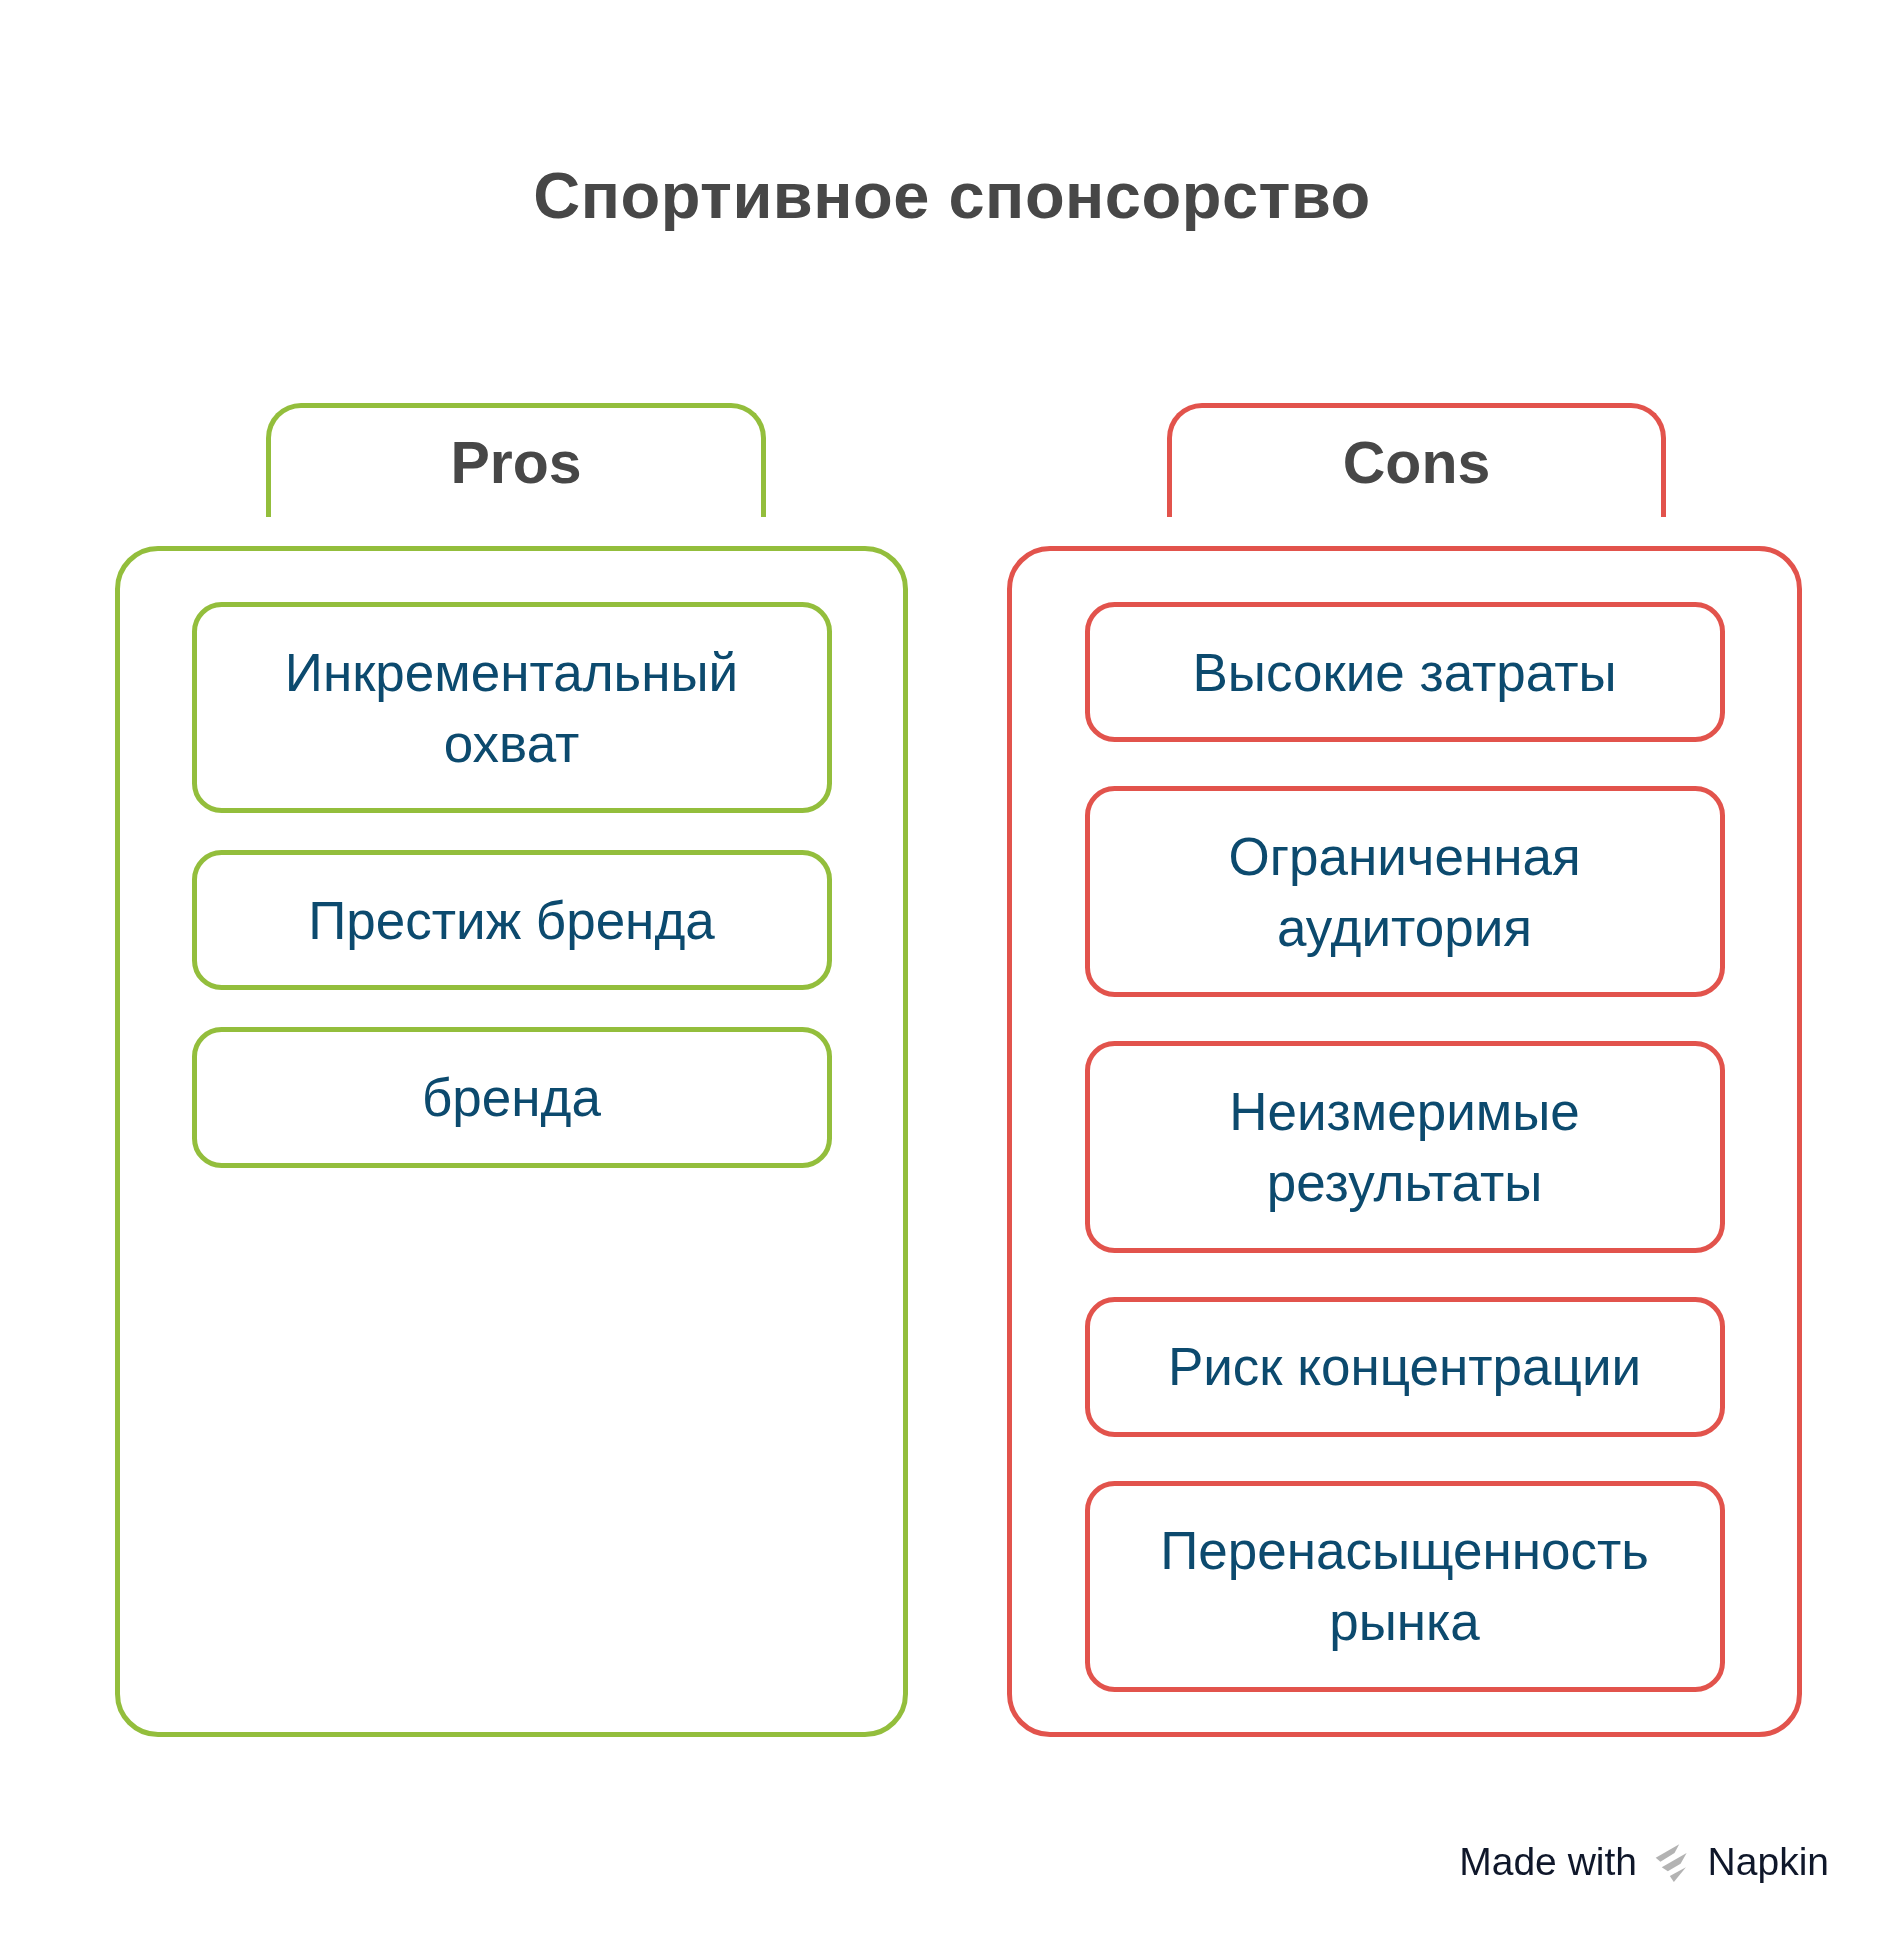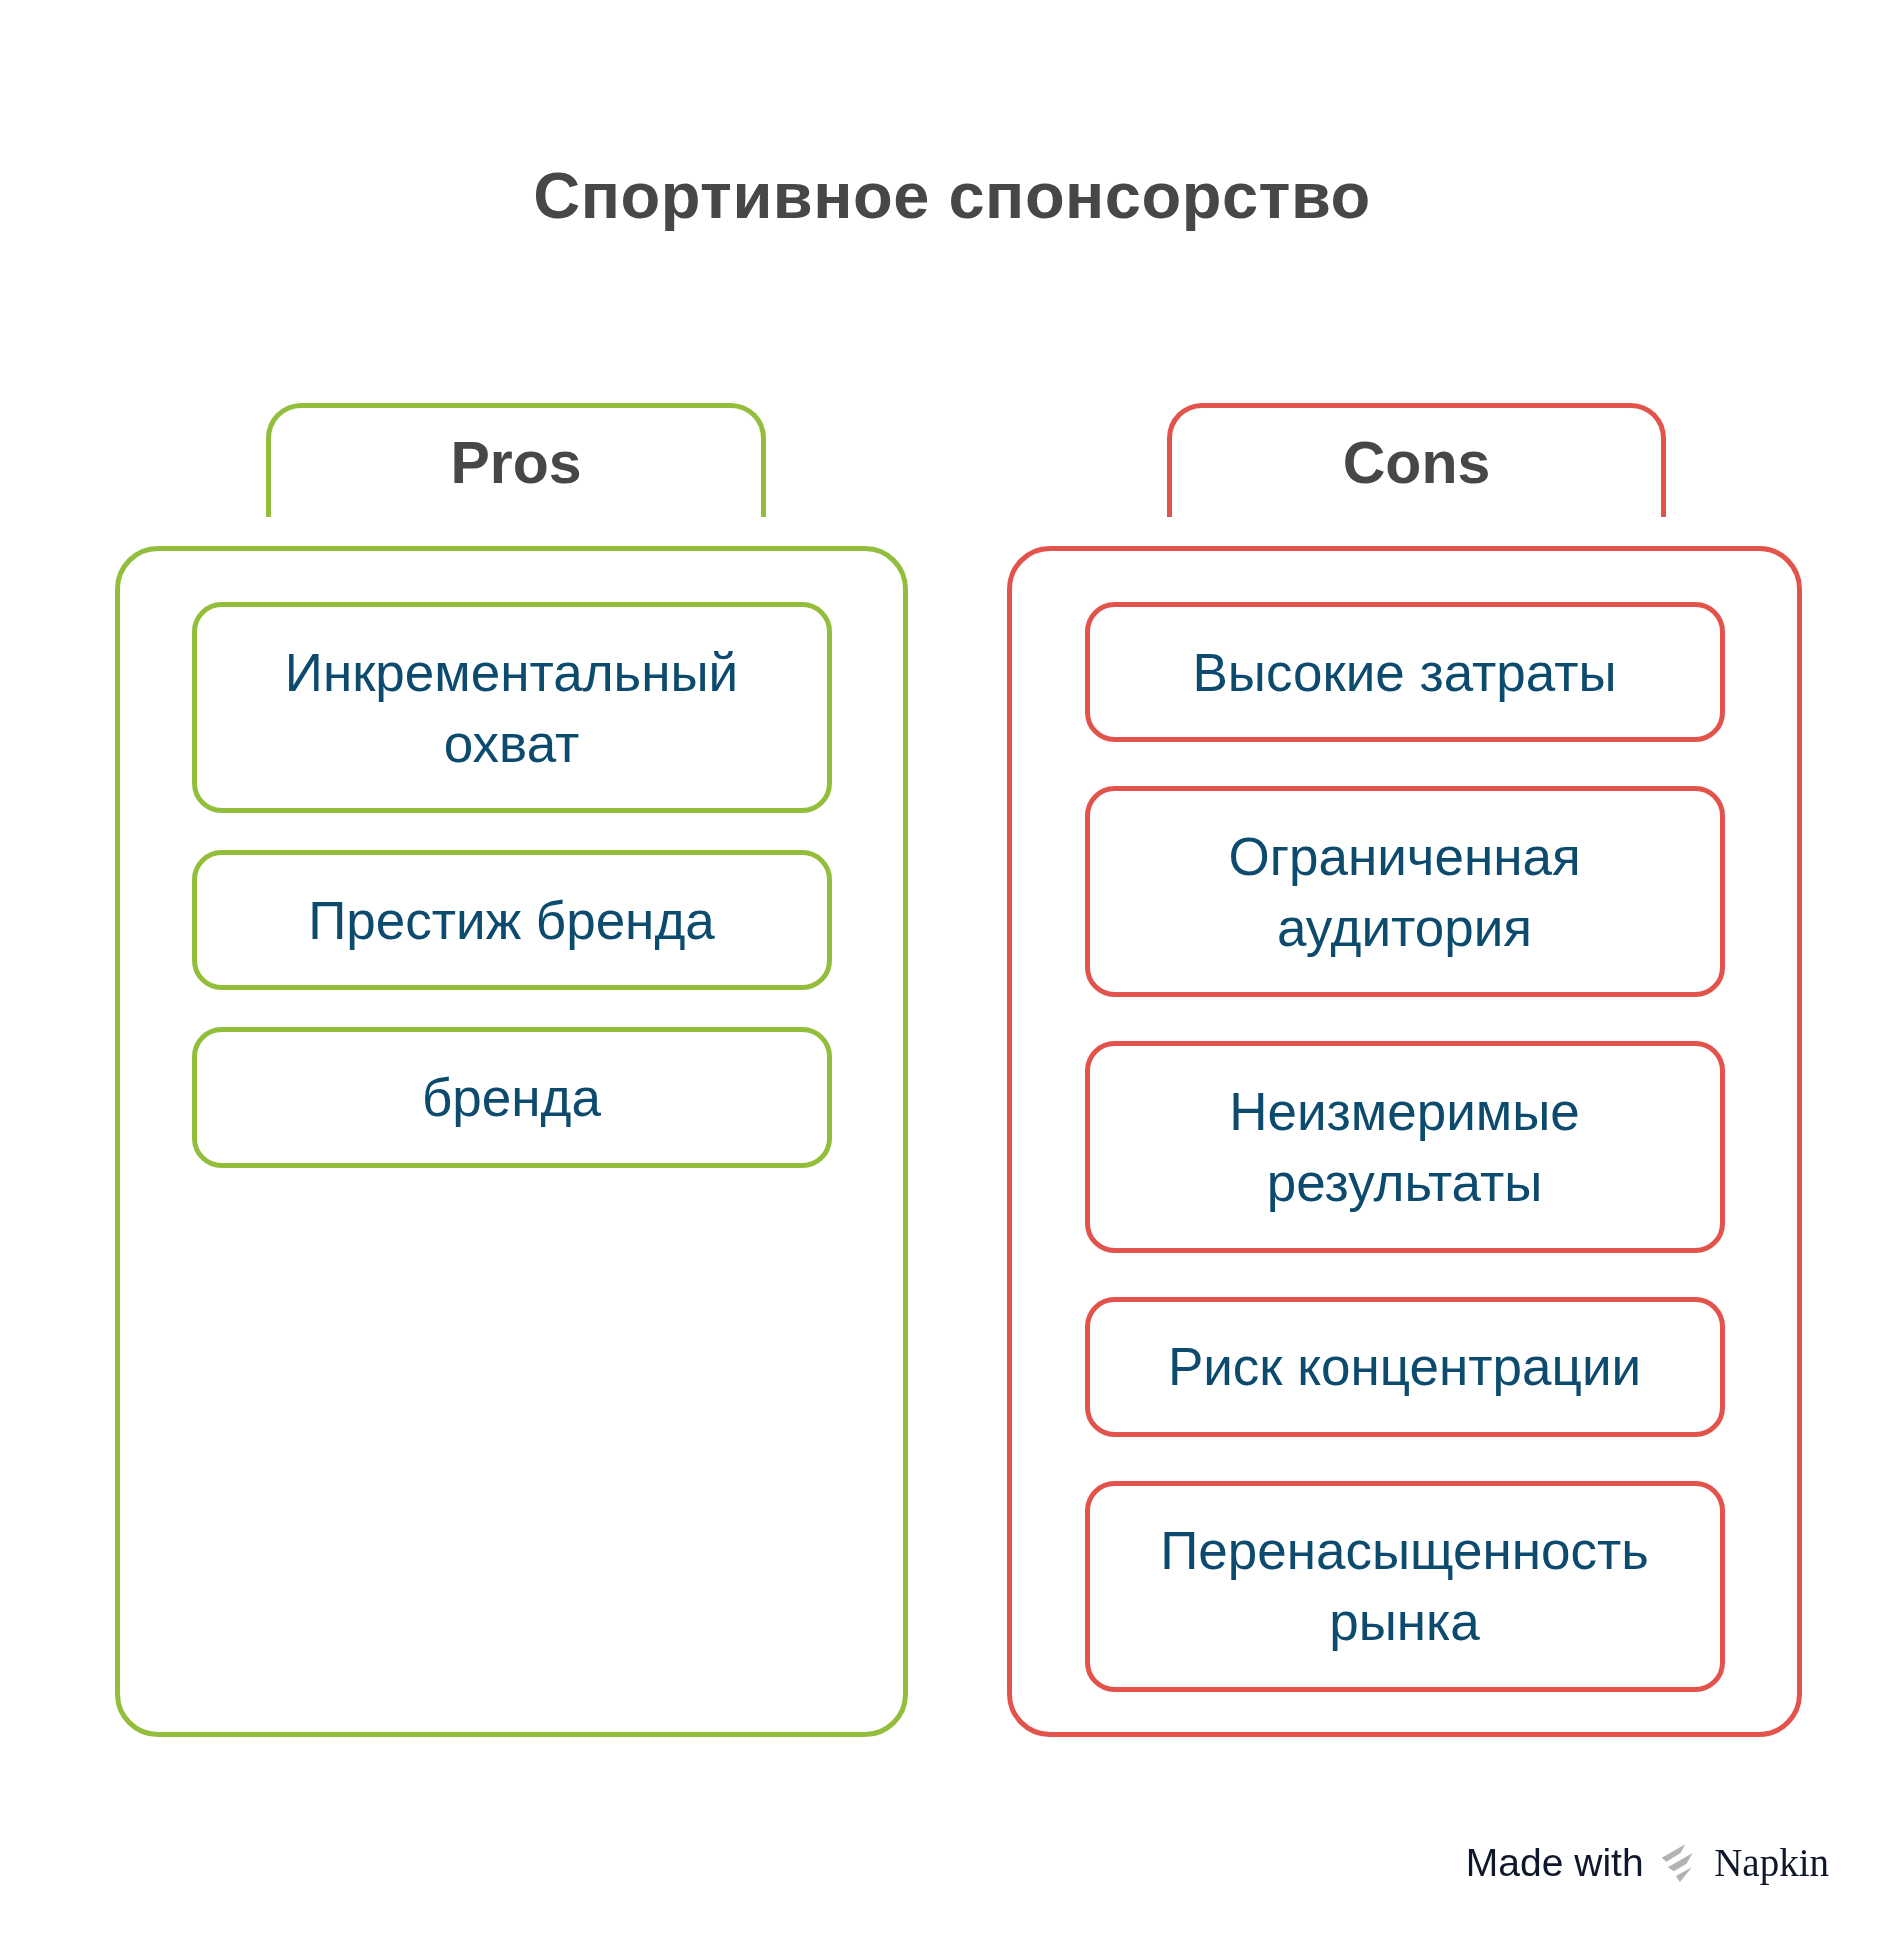--- a/index.html
+++ b/index.html
@@ -85,21 +85,21 @@
     position: absolute;
     top: 1840px;
     right: 63px;
     display: flex;
     align-items: center;
     gap: 13.8px;
     color: #0f172a;
     font-size: 39px;
     font-weight: 400;
   }
-  .footer .brand { font-weight: 400; font-family: Liberation Serif, serif; }
+  .footer .brand { font-weight: 400; }
   .napkin-logo { width: 43px; height: 43px; display: block; }
 </style>
 </head>
 <body>
 
 <div class="page">
 
   <div class="diagram-title">Спортивное спонсорство</div>
 
   <div class="tab pros" style="border-color: rgb(147, 190, 60);">

